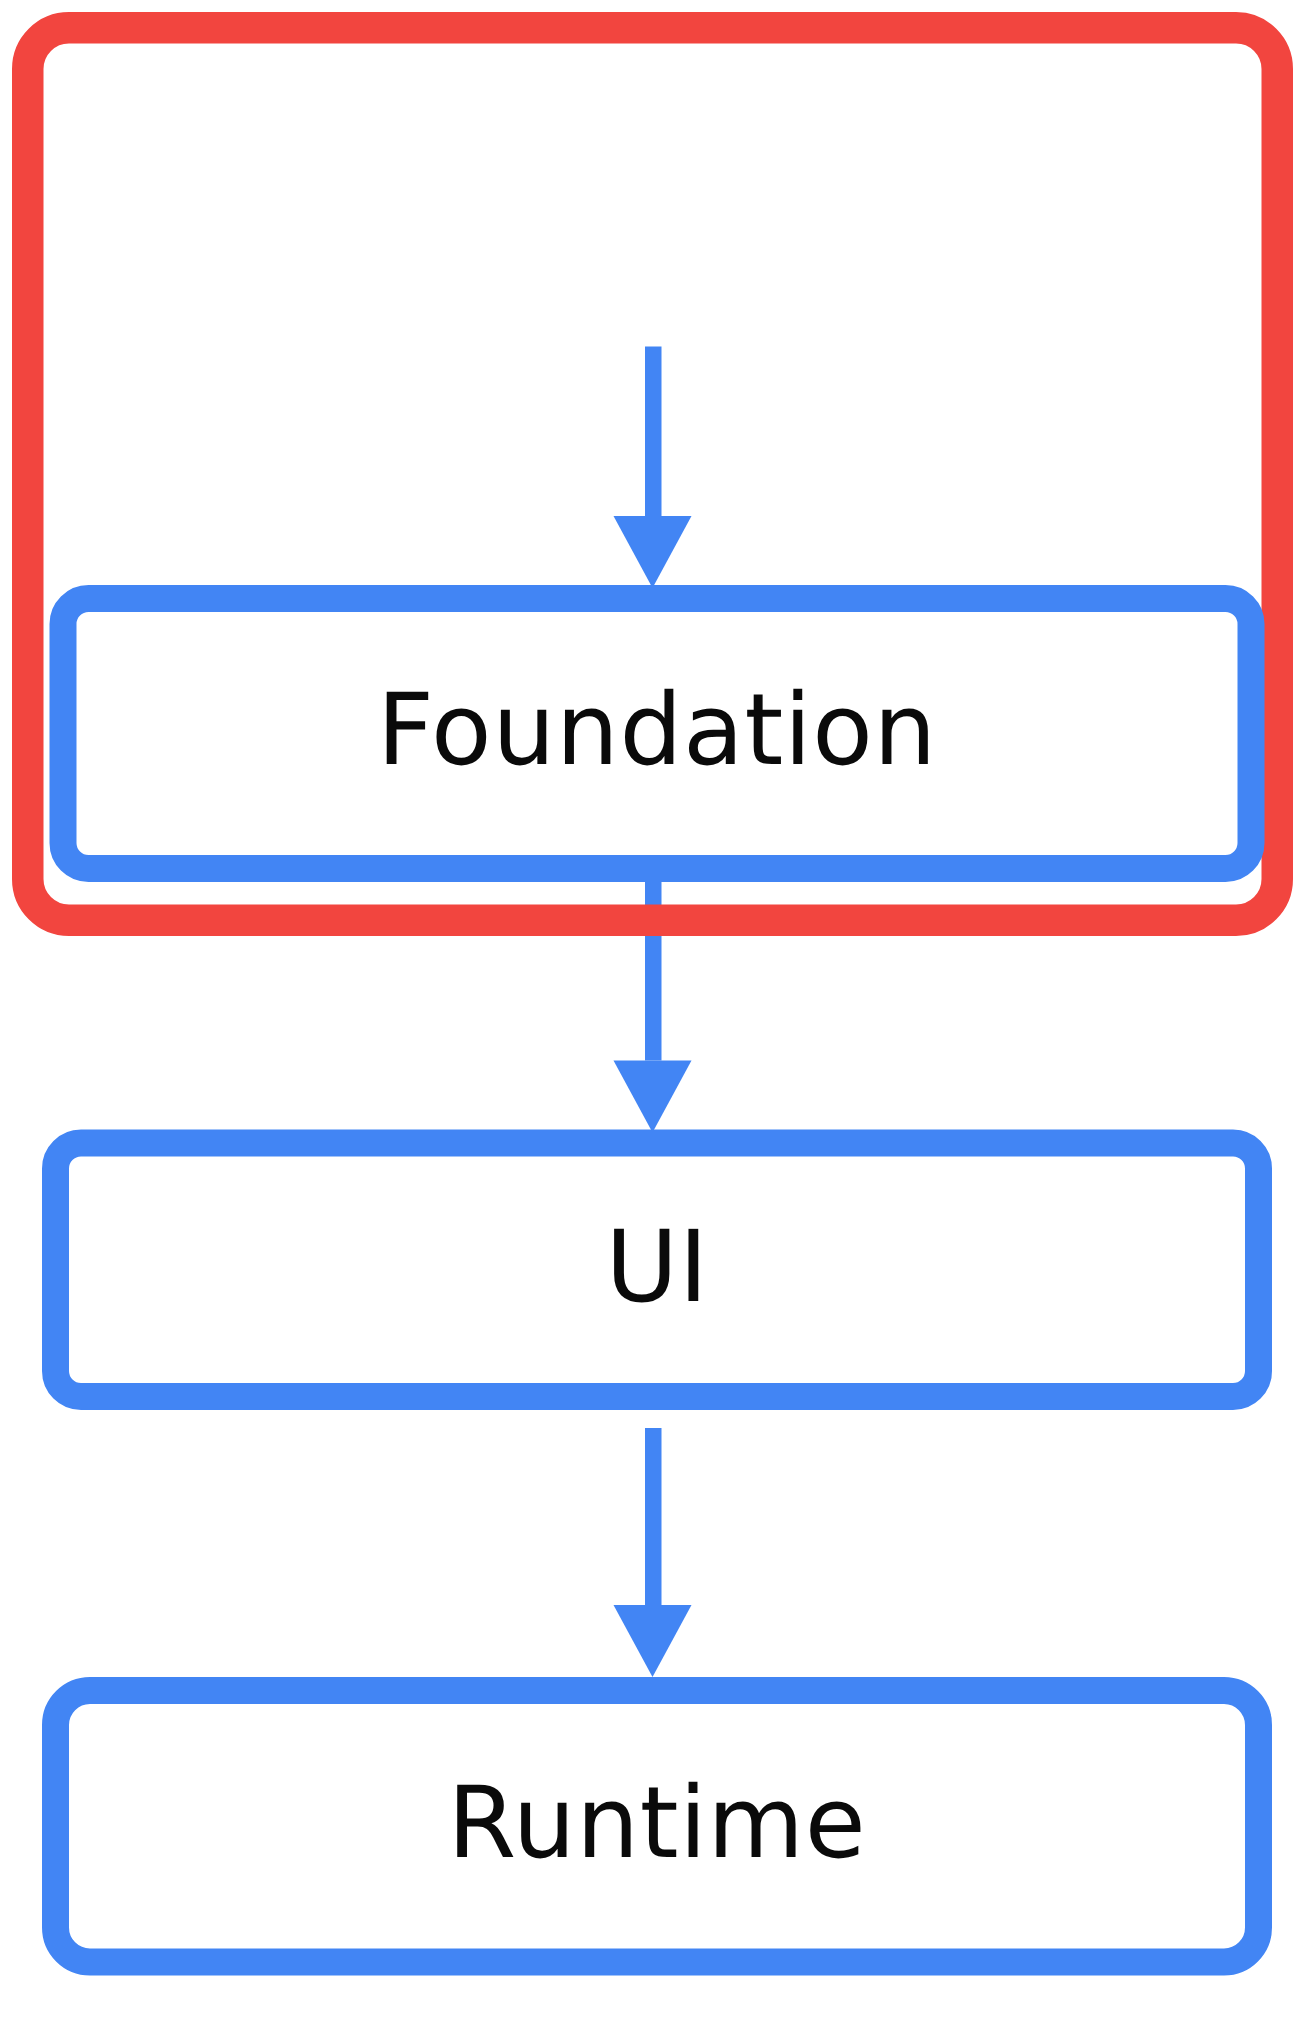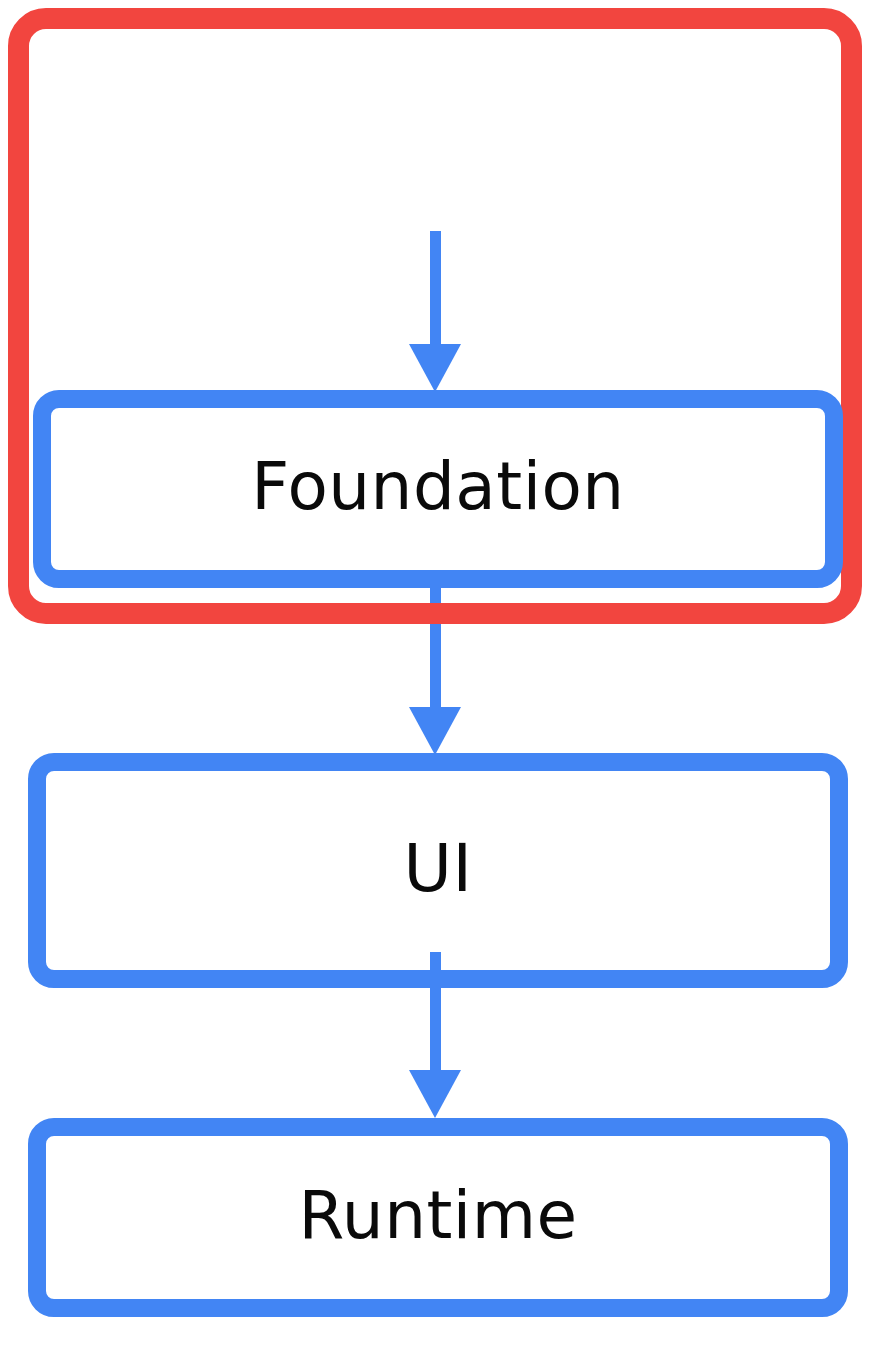--- a/index.html
+++ b/index.html
@@ -43,21 +43,21 @@
   .node-label {
     font-size: 66px;
     font-weight: 500;
     color: #0a0a0a;
     letter-spacing: 0.5px;
     line-height: 1;
     padding-bottom: 4px;
   }
   .node-material   { left: 33px;  top: 33px;   width: 810px; height: 198px; }
   .node-foundation { left: 33px;  top: 390px;  width: 810px; height: 198px; }
-  .node-ui         { left: 28px;  top: 753px;  width: 820px; height: 235px; }
+  .node-ui         { left: 28px;  top: 753px;  width: 820px; height: 187px; }
   .node-runtime    { left: 28px;  top: 1118px; width: 820px; height: 199px; }
   
   .arrow {
     position: absolute;
     width: 52px;
     display: flex;
     flex-direction: column;
     align-items: center;
     z-index: 10;
   }
@@ -102,17 +102,17 @@
 
   <div class="node node-ui" style="border-color: rgb(66, 133, 244);">
     <span class="node-label" style="color: rgb(10, 10, 10);">UI</span>
   </div>
 
   <div class="arrow arrow-3">
     <div class="arrow-line" style="background: rgb(66, 133, 244);"></div>
     <div class="arrow-head" style="border-top-color: rgb(66, 133, 244);"></div>
   </div>
 
-  <div class="node node-runtime" style="border-color: rgb(66, 133, 244);">
+  <div class="node node-runtime" style="border-color: rgb(66, 133, 244); border-radius: 32px;">
     <span class="node-label" style="color: rgb(10, 10, 10);">Runtime</span>
   </div>
 
 </div>
 
 </body></html>

